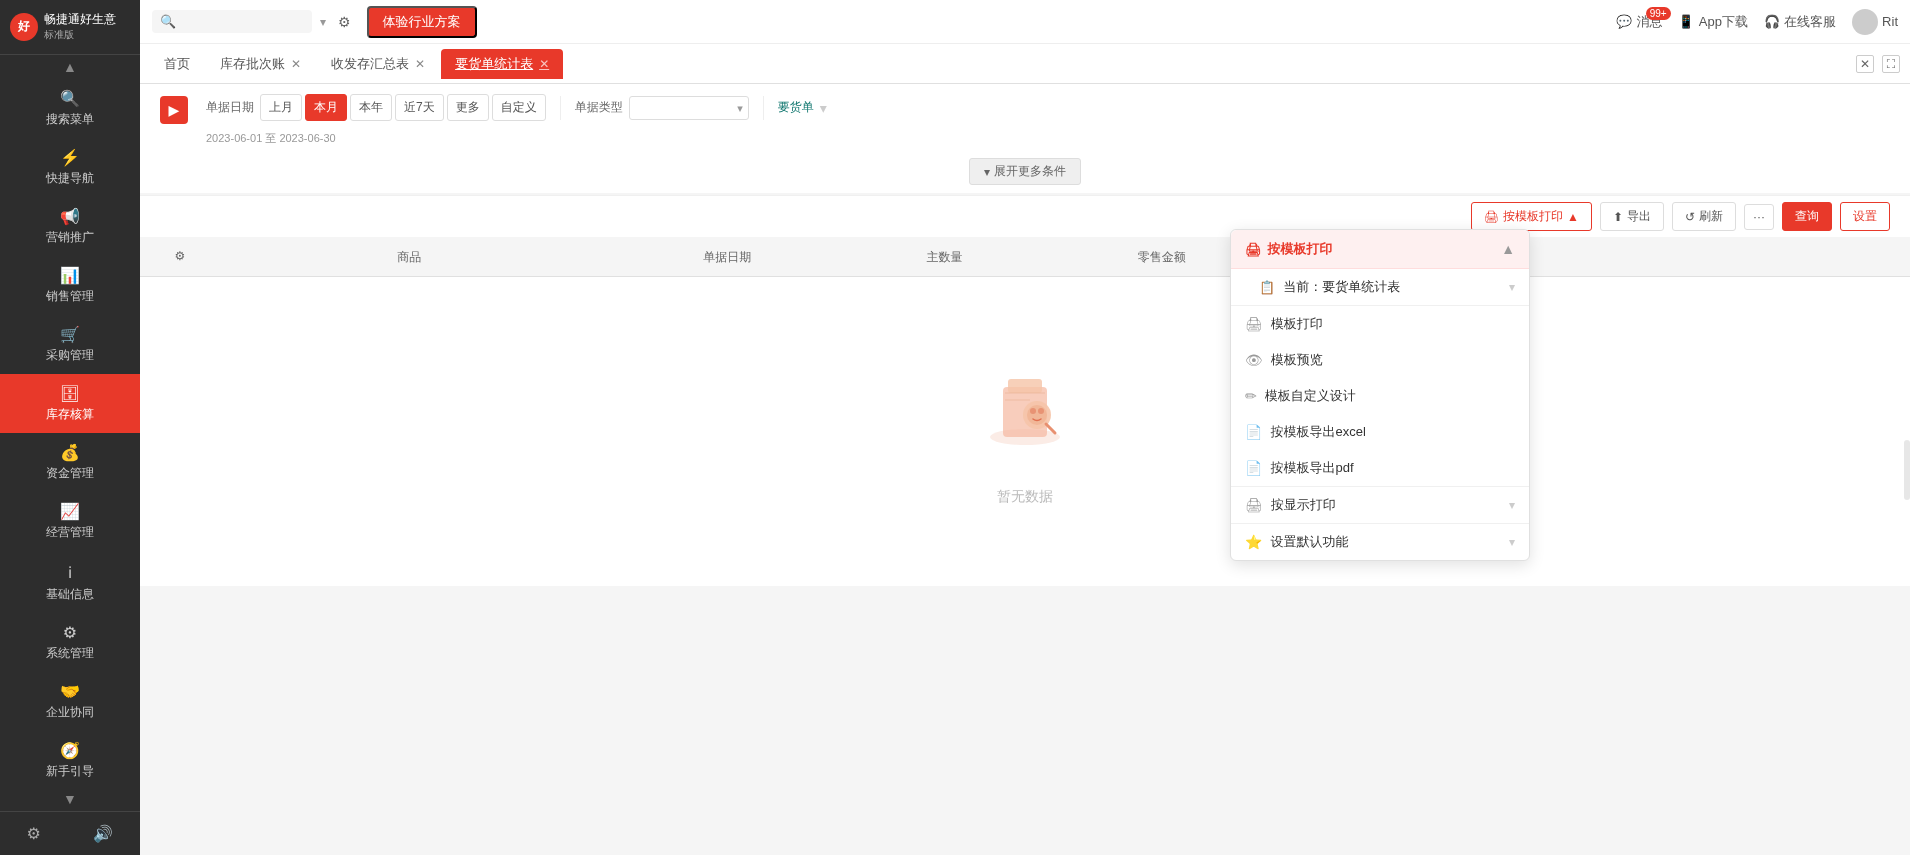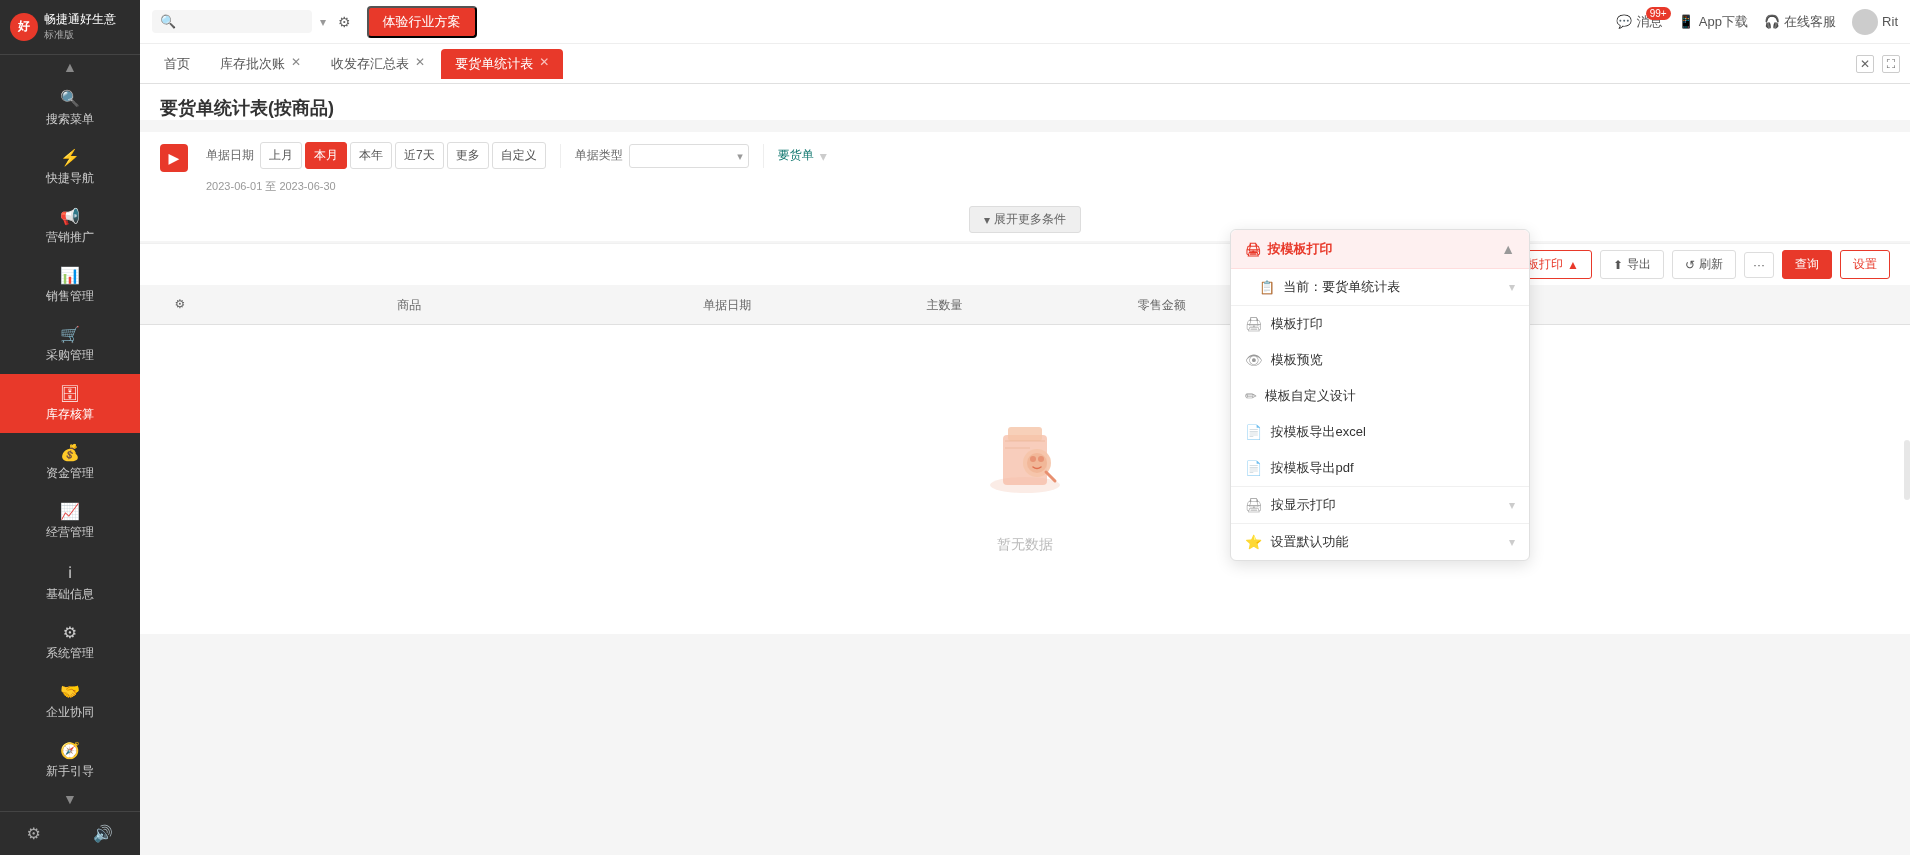--- a/index.html
+++ b/index.html
@@ -30,22 +30,22 @@
     .topbar-dropdown { color: #999; font-size: 12px; cursor: pointer; }
     .topbar-gear { color: #666; font-size: 14px; cursor: pointer; margin-left: 4px; }
     .topbar-promo { background: #e8392a; color: #fff; padding: 5px 14px; border-radius: 4px; font-size: 13px; cursor: pointer; margin-left: 8px; }
     .topbar-right { margin-left: auto; display: flex; align-items: center; gap: 16px; }
     .topbar-right-item { display: flex; align-items: center; gap: 4px; color: #555; font-size: 13px; cursor: pointer; position: relative; }
     .badge { background: #e8392a; color: #fff; font-size: 10px; padding: 1px 4px; border-radius: 8px; position: absolute; top: -6px; right: -8px; }
     .avatar { width: 26px; height: 26px; background: #ccc; border-radius: 50%; }
 
     
     .tabbar { height: 40px; background: #fff; display: flex; align-items: center; padding: 0 10px; border-bottom: 1px solid #e0e0e0; gap: 2px; }
-    .tab { display: flex; padding: 6px 14px; border-radius: 4px 4px 0 0; font-size: 13px; cursor: pointer; color: #555; gap: 6px; position: relative; }
-    .tab.active { background: #e8392a; color: #fff; }
+    .tab { display: flex; align-items: center; padding: 6px 14px; border-radius: 4px 4px 0 0; font-size: 13px; cursor: pointer; color: #555; gap: 6px; position: relative; }
+    .tab.active { background: #e8392a; color: #fff; text-decoration: underline; }
     .tab-close { font-size: 12px; color: inherit; opacity: 0.7; cursor: pointer; }
     .window-btns { margin-left: auto; display: flex; gap: 8px; }
     .win-btn { width: 18px; height: 18px; border: 1px solid #ccc; border-radius: 2px; display: flex; align-items: center; justify-content: center; cursor: pointer; font-size: 12px; color: #666; }
 
     
     .page { flex: 1; overflow: auto; position: relative; }
     .page-inner { padding: 0; }
 
     
     .page-header { padding: 12px 20px 0 20px; background: #fff; }
@@ -222,23 +222,20 @@
     </div>
     <div class="window-btns">
       <div class="win-btn">✕</div>
       <div class="win-btn">⛶</div>
     </div>
   </div>
 
   <div class="page">
     <div class="page-inner">
 
-      <div class="page-header">
-        <div class="page-title">要货单统计表(按商品)</div>
-      </div>
 
       <div style="background:#fff; padding: 0 20px 8px 20px;">
         <div class="filter-row">
           <div class="filter-expand-btn">▶</div>
           <div style="display:flex;flex-direction:column;gap:7px;">
             <div style="display:flex;align-items:center;gap:6px;">
               <span style="color:#666;font-size:12px;white-space:nowrap;">单据日期</span>
               <div class="filter-date-btns">
                 <button class="filter-btn">上月</button>
                 <button class="filter-btn active">本月</button>

